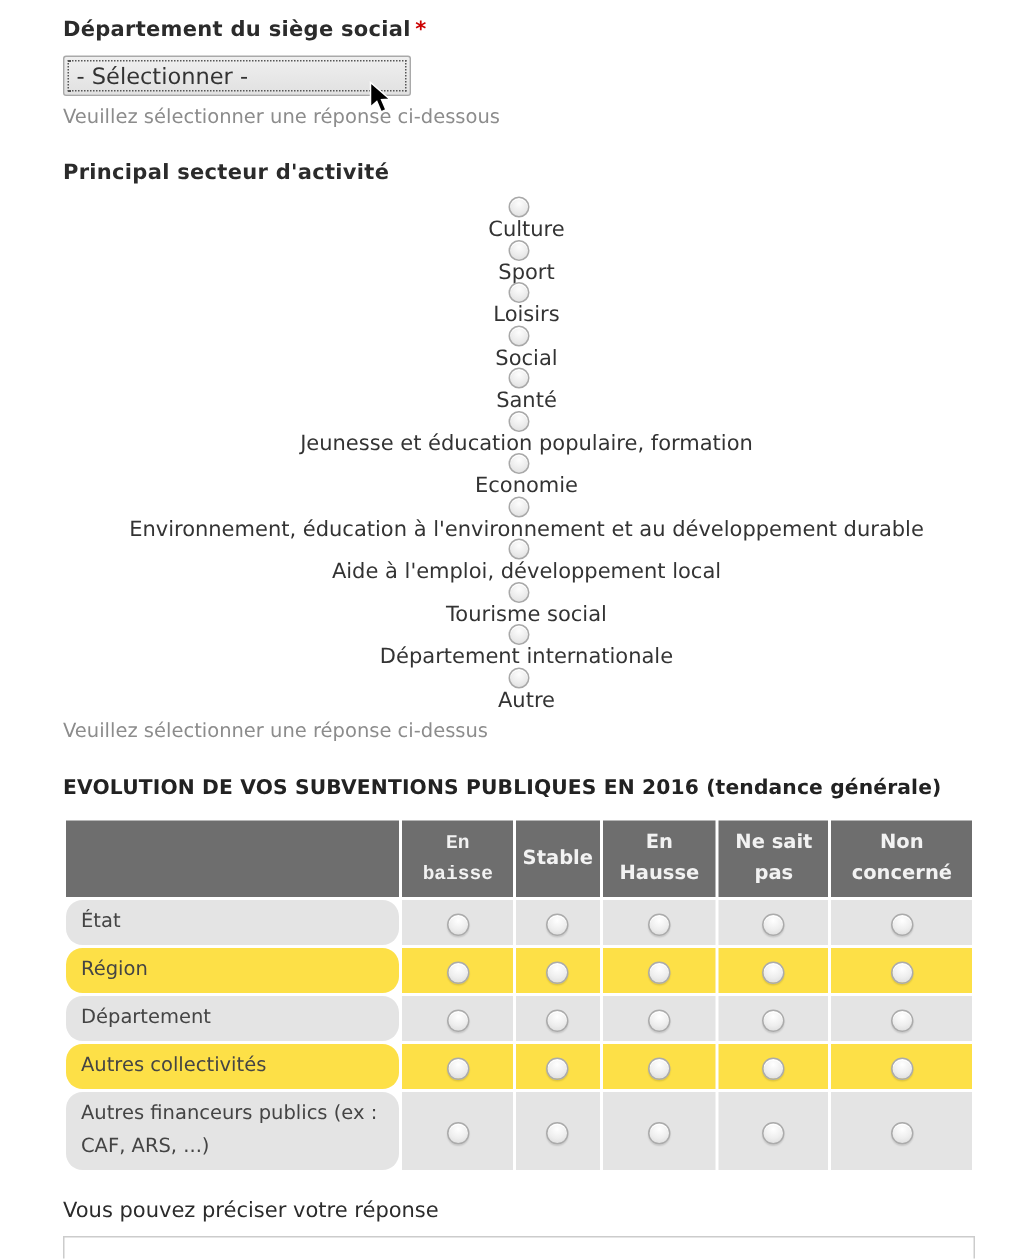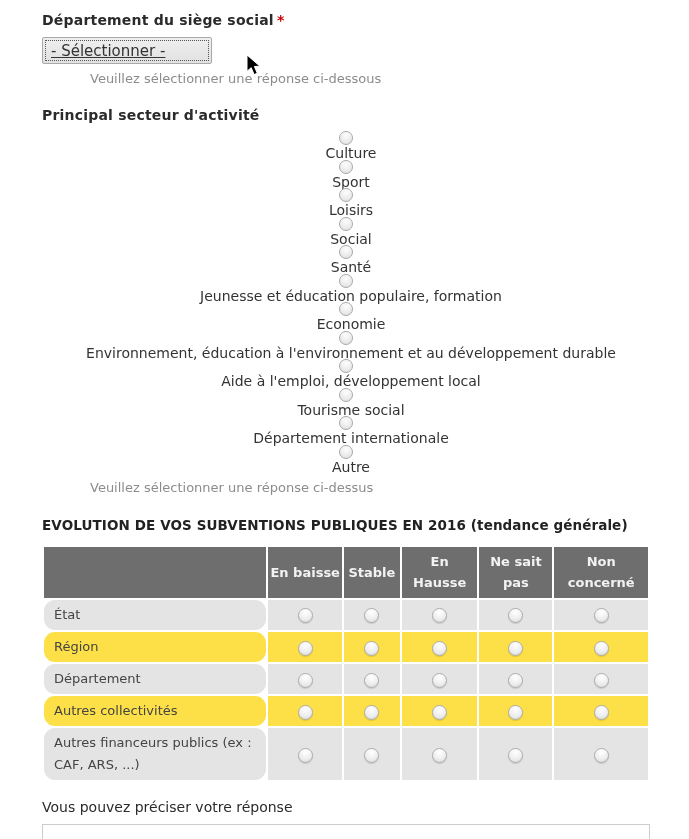--- a/index.html
+++ b/index.html
@@ -4,28 +4,28 @@
 <style>
   * { margin:0; padding:0; box-sizing:border-box; }
   html,body { width:689px; height:839px; overflow:hidden; background:#ffffff;
               font-family:"DejaVu Sans","Liberation Sans",sans-serif; }
   .page { position:relative; width:689px; height:839px; padding:12px 0 0 42px; }
   .content { width:608px; }
 
   .q-label { font-size:14px; font-weight:bold; color:#2b2b2b; letter-spacing:.2px; }
   .req { color:#cc0000; font-weight:bold; margin-left:3px; }
 
-  .select-box { margin-top:9px; width:170px; height:27px;
+  .select-box { margin-top:9px; width:232px; height:27px;
     background:linear-gradient(#efefef,#e1e1e1);
     border:1px solid #a9a9a9; border-radius:2px;
     outline:1px dotted #555; outline-offset:-4px;
     display:flex; align-items:center; padding-left:8px;
-    font-size:15px; color:#333; cursor:default;text-decoration:underline; }
-
-  .helper { margin-top:7px; font-size:13px; color:#8c8c8c;margin-left:48px; }
+    font-size:15px; color:#333; cursor:default; }
+
+  .helper { margin-top:7px; font-size:13px; color:#8c8c8c; }
 
   .section-gap { margin-top:21px; }
 
   .radio-list { margin-top:8px; }
   .radio-item { height:28.5px; display:flex; align-items:center;flex-direction:column; }
   .radio-circle { width:14px; height:14px; border-radius:50%;
     border:1px solid #a8a8a8; flex:0 0 auto;
     background:radial-gradient(circle at 50% 30%, #fdfdfd 0%, #ececec 55%, #dcdcdc 100%);
     box-shadow:inset 0 1px 0 rgba(255,255,255,.9); }
   .radio-item span.lbl { margin-left:10px; font-size:14px; color:#333; }
@@ -38,21 +38,21 @@
   table.matrix th.corner { width:225px; }
   table.matrix td { height:27px; vertical-align:middle; }
   table.matrix tr.odd td { background:#e4e4e4; }
   table.matrix tr.even td { background:#fde047; }
   td.row-label { font-size:13px; color:#444; padding:4px 12px 4px 10px; line-height:1.7;border-radius:11px; }
   td.radio-cell { text-align:center; }
   .t-radio { display:inline-block; width:15px; height:15px; border-radius:50%;
     border:1px solid #ababab; vertical-align:middle;
     background:radial-gradient(circle at 50% 28%, #ffffff 0%, #eeeeee 55%, #d8d8d8 100%);
     box-shadow:0 1px 1px rgba(0,0,0,.12), inset 0 1px 0 rgba(255,255,255,.9); }
-  .col-baisse { width:74px; } .col-stable { width:56px; } .col-hausse { width:76px; }
+  .col-baisse { width:74px;font-family:Liberation Mono, monospace; } .col-stable { width:56px; } .col-hausse { width:76px; }
   .col-nsp { width:74px; } .col-nc { width:94px; }
 
   .precision-label { margin-top:17px; font-size:14px; font-weight:normal; color:#2b2b2b; }
   textarea.precision { margin-top:9px; width:608px; height:90px; resize:none;
     border:1px solid #cccccc; background:#ffffff; font-size:14px; color:#333;
     font-family:"DejaVu Sans","Liberation Sans",sans-serif; }
 
   .cursor { position:absolute; left:246px; top:54px; width:17px; height:23px; pointer-events:none; }
 </style>
 </head>

